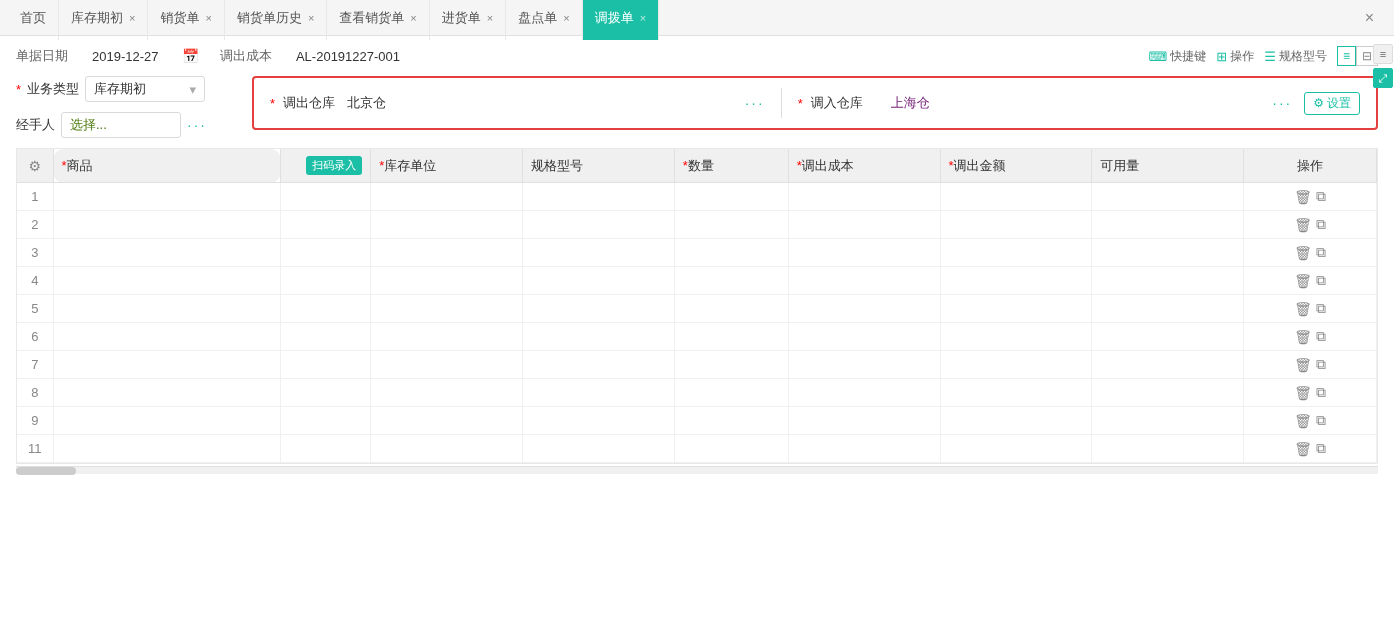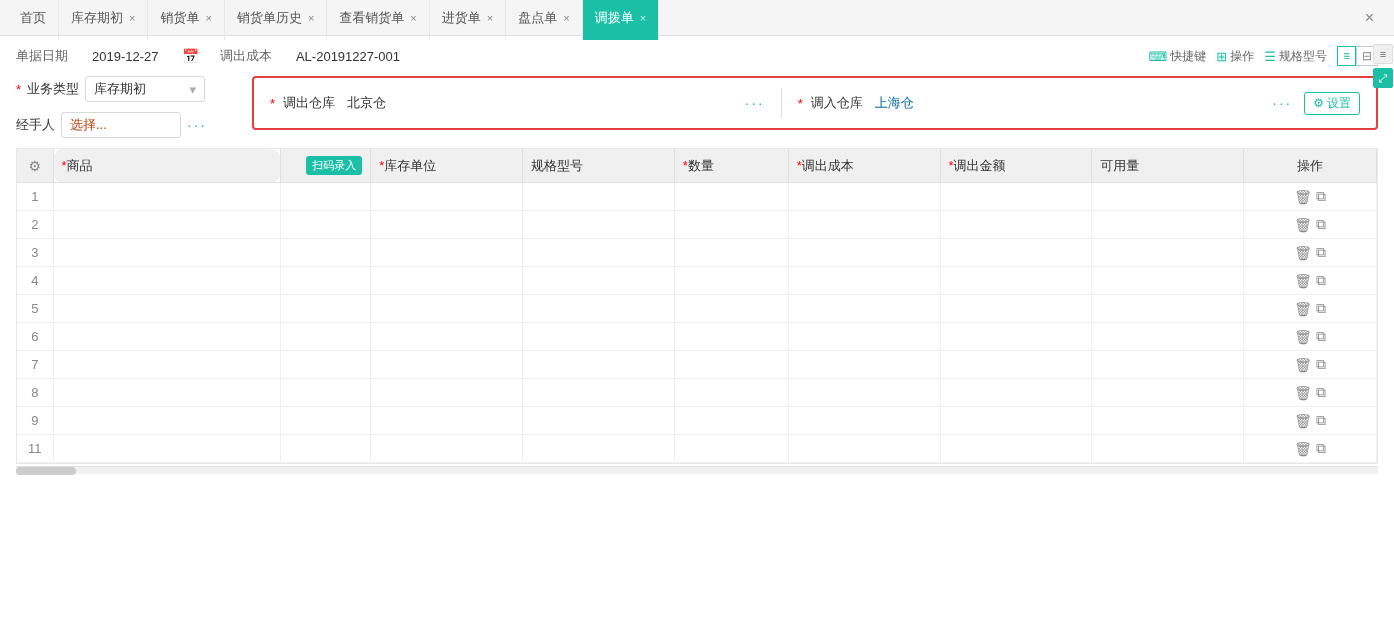--- a/index.html
+++ b/index.html
@@ -108,21 +108,21 @@
       color: #333; font-size: 13px;
       border: 1px solid #d9d9d9;
       padding: 3px 8px;
       border-radius: 3px;
       min-width: 120px;
       background: #fff;
       cursor: pointer;
       display: flex; align-items: center; justify-content: space-between;
     }
     .field-value .dropdown-arrow { color: #aaa; }
-    .field-select-placeholder { color: #c2410c; }
+    .field-select-placeholder { color: #4d7c0f; }
     .more-dots { color: #1abfa5; cursor: pointer; font-size: 14px; letter-spacing: 2px; }
 
     
     .warehouse-box {
       flex: 1;
       border: 2px solid #e53e3e;
       border-radius: 4px;
       padding: 10px 16px;
       display: flex;
       align-items: center;
@@ -329,21 +329,21 @@
       <div class="warehouse-field">
         <span class="required-star">*</span>
         <span class="field-label">调出仓库</span>
         <span class="header-value" style="color:#333; margin-left:4px;">北京仓</span>
         <span class="more-dots" style="margin-left:auto;">···</span>
       </div>
       <div class="warehouse-divider"></div>
       <div class="warehouse-field">
         <span class="required-star">*</span>
         <span class="field-label">调入仓库</span>
-        <span class="header-value" style="color:#0369a1; margin-left:4px;">上海仓</span>
+        <span class="header-value" style="color:#701a75; margin-left:20px;">上海仓</span>
         <span class="more-dots" style="margin-left:auto;">···</span>
       </div>
       <div style="margin-left:12px;">
         <div class="settings-btn">
           <span>⚙</span>
           <span>设置</span>
         </div>
       </div>
     </div>
   </div>

